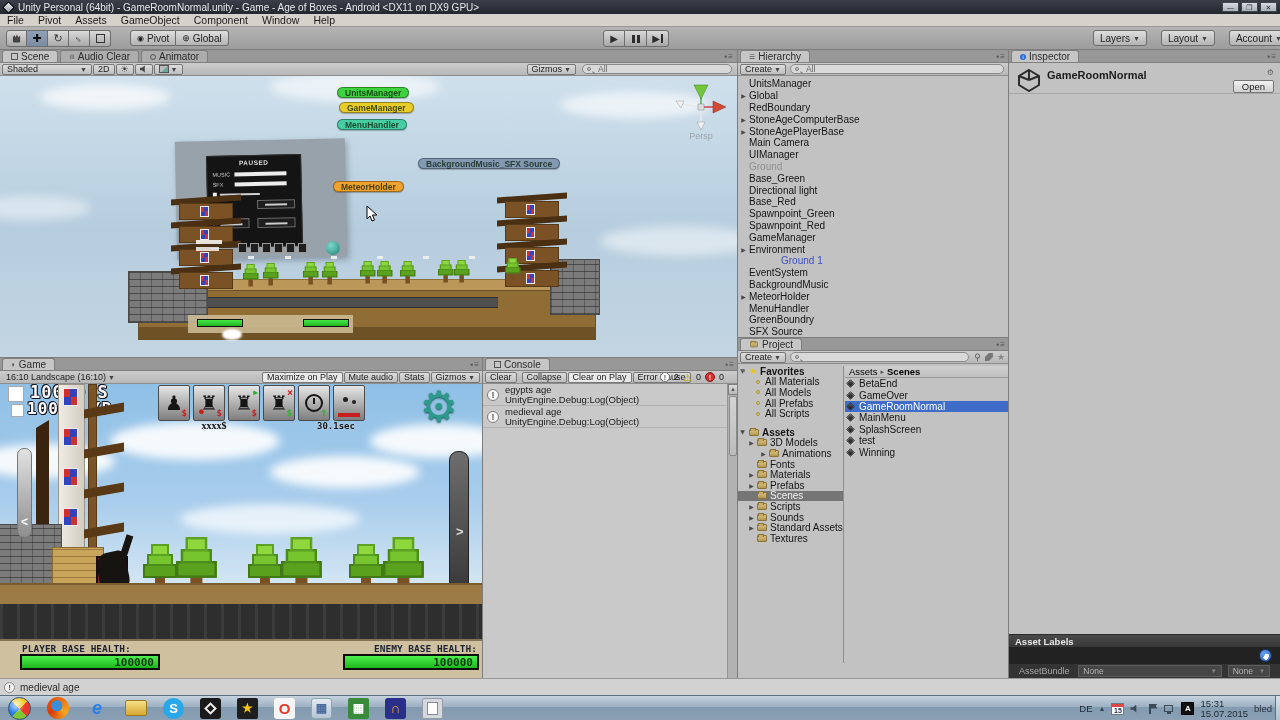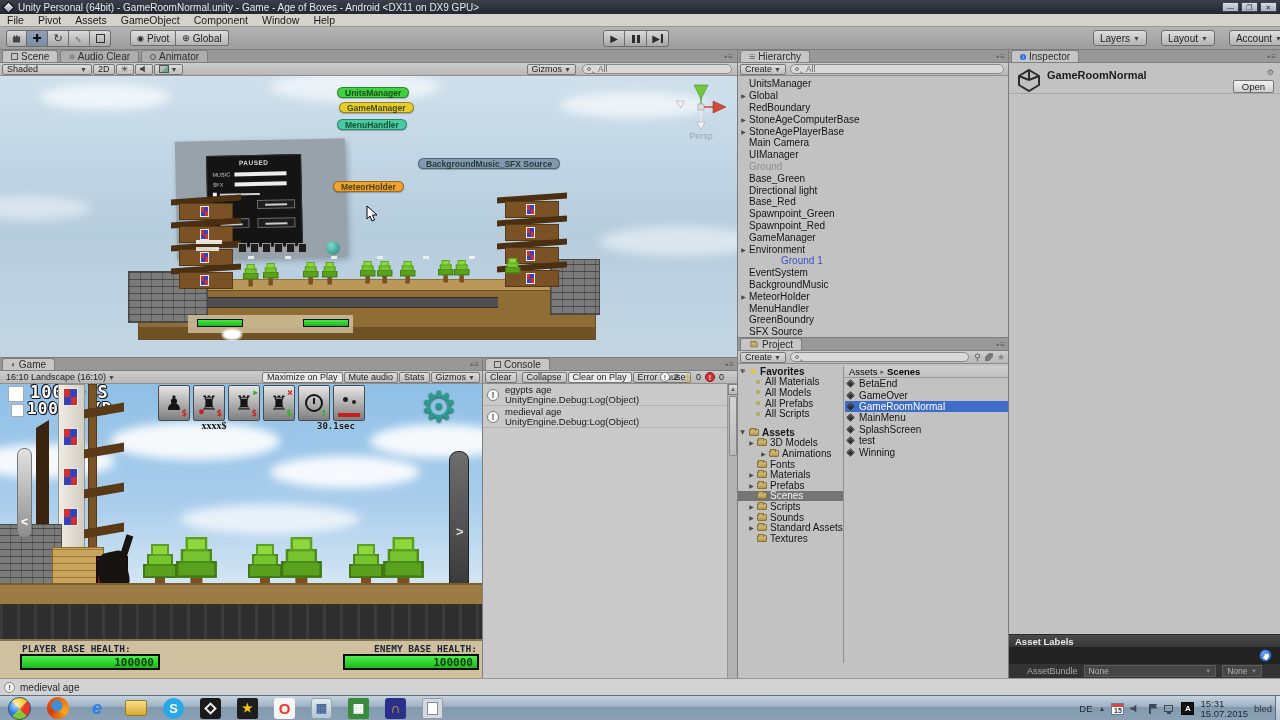--- a/index.html
+++ b/index.html
@@ -899,21 +899,21 @@
           <span>Open</span>
         </div>
     </div>
     <div class="abs" style="left:0;top:584px;width:271px;height:44px;">
       <div style="height:13px;background:linear-gradient(#4a4a4a,#383838);color:#e8e8e8;font-size:9.5px;font-weight:bold;display:flex;align-items:center;padding-left:6px;border-top:1px solid #2a2a2a;">Asset Labels</div>
       <div style="height:17px;background:#222;position:relative;">
         <span style="position:absolute;right:8px;top:2px;width:13px;height:13px;border-radius:50%;background:radial-gradient(circle at 35% 30%,#6aa2f0,#2458b8);border:1px solid #16386e;">
             <i style="position:absolute;left:4px;top:3px;width:5px;height:7px;background:#fff;clip-path:polygon(0 30%,50% 0,100% 30%,100% 100%,0 100%);transform:rotate(35deg);"></i>
           </span>
       </div>
-      <div style="height:14px;background:#333;display:flex;align-items:center;padding:0 18px;gap:6px;">
+      <div style="height:14px;background:#333;display:flex;align-items:center;padding:0 10px;gap:6px;">
         <span style="font-size:9px;color:#a8a8a8;width:56px;">AssetBundle</span>
         <div class="ddl" style="width:150px;">
             <span>None</span>
             <span style="font-size:6px;color:#888;">▼</span>
           </div>
         <div class="ddl" style="width:44px;">
             <span>None</span>
             <span style="font-size:6px;color:#888;">▼</span>
           </div>
       </div>

